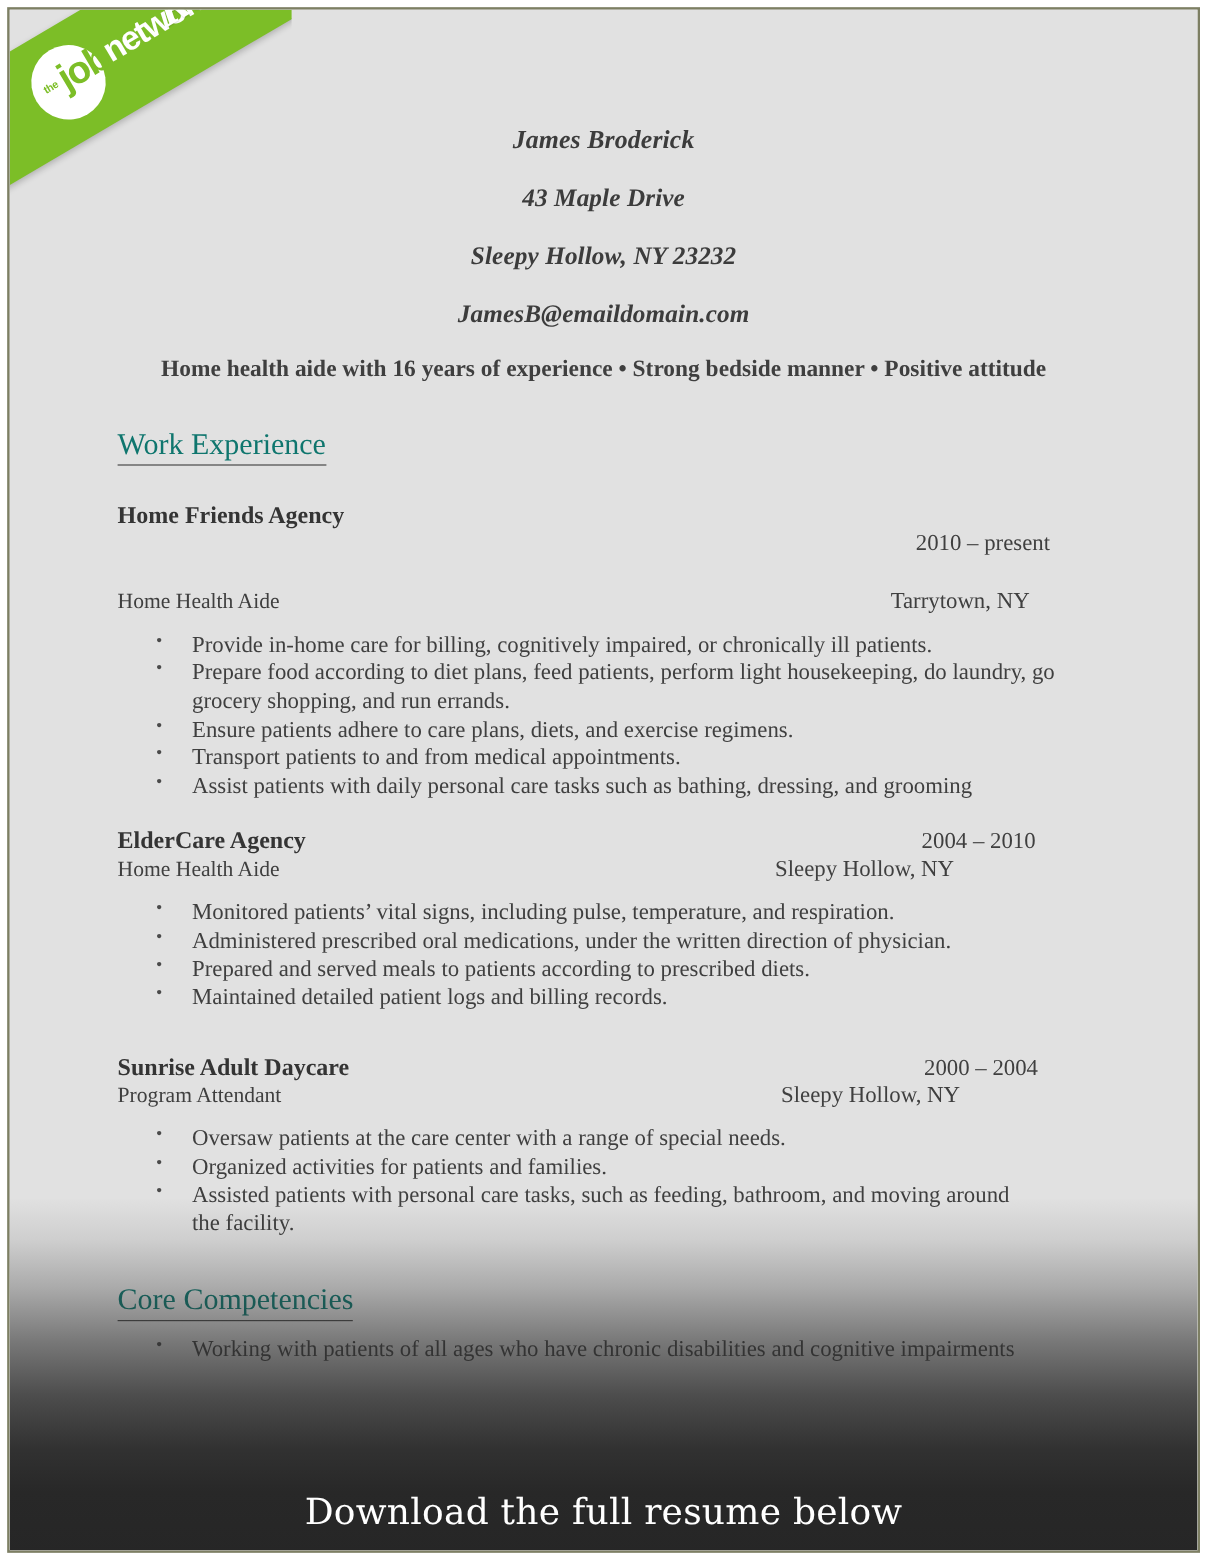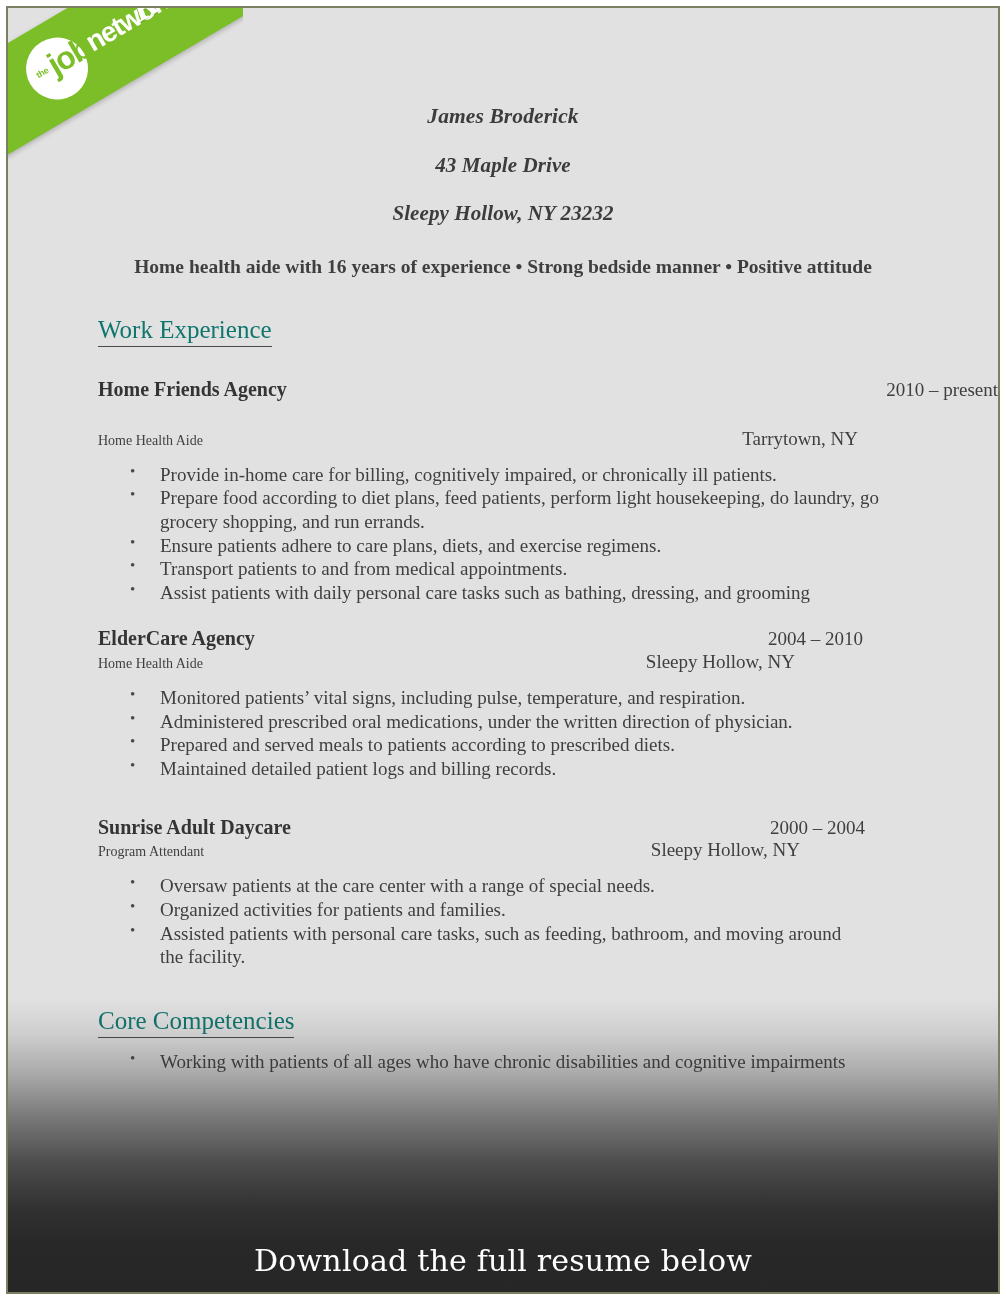--- a/index.html
+++ b/index.html
@@ -214,33 +214,33 @@
     margin-left: auto;
   }
 
   .job-title {
     font-size: 20px;
     font-weight: bold;
     color: #343434;
     line-height: 1.2;
   }
   .job-sub {
-    font-size: 14px;
+    font-size: 18px;
     color: #3f3f3f;
     line-height: 1.2;
   }
   .job-date,
   .job-loc {
     font-size: 19px;
     color: #3f3f3f;
     line-height: 1.2;
   }
 
   
-  .job-1 .row-a { margin-top: 30px; }
+  .job-1 .row-a { padding-right: 123px; margin-top: 30px; flex-direction: column; }
   .job-1 .row-b { padding-right: 140px; margin-top: 26px; }
 
   
   .job-2 .row-a { padding-right: 135px; margin-top: 22px; gap: 16px; }
   .job-2 .row-b { padding-right: 203px; margin-top: 0px; }
   .job-3 .row-a { padding-right: 133px; margin-top: 34px; }
   .job-3 .row-b { padding-right: 198px; margin-top: 0px; }
 
   ul.bullets {
     margin: 12px 0 0 0;
@@ -290,20 +290,21 @@
 <div id="page">
   <div id="frame">
     <div id="paper">
 
       <div id="content">
 
         <div class="header-block">
           <div class="hdr-line name">James Broderick</div>
           <div class="hdr-line">43 Maple Drive</div>
           <div class="hdr-line">Sleepy Hollow, NY 23232</div>
+          <div class="hdr-line email">JamesB@emaildomain.com</div>
         </div>
 
         <div class="summary">Home health aide with 16 years of experience • Strong bedside manner • Positive attitude</div>
 
         <div>
           <div style="margin:0;padding:0;">
             <span class="section-head">Work Experience</span>
           </div>
 
           <div class="job job-1">

